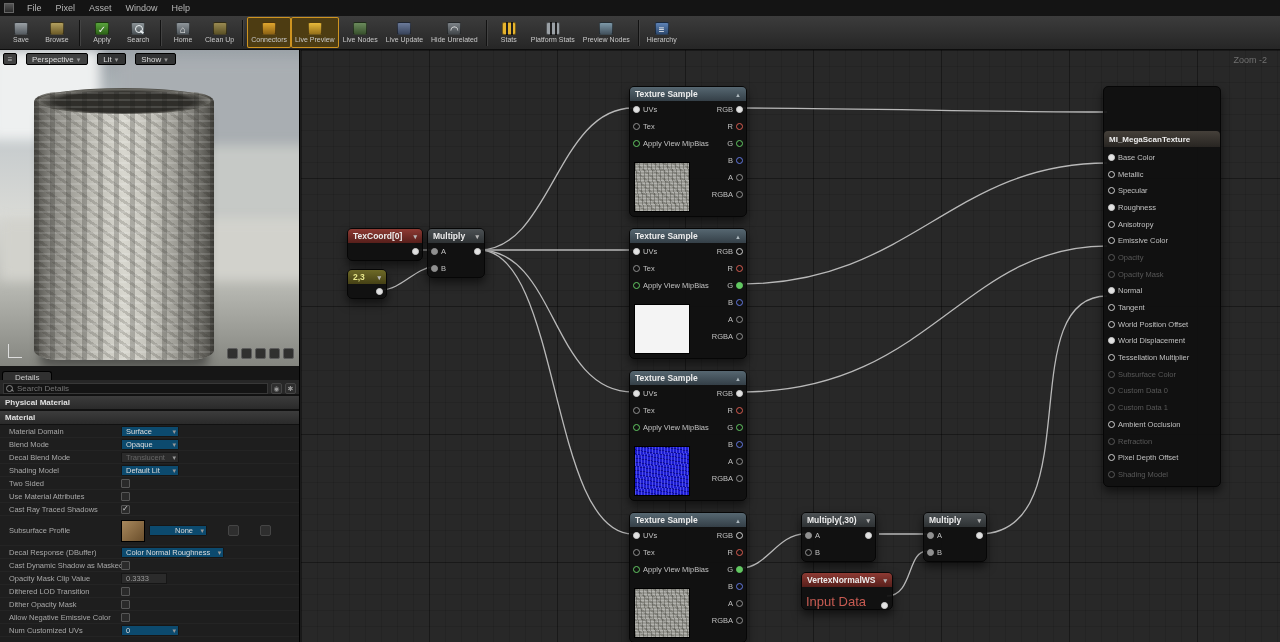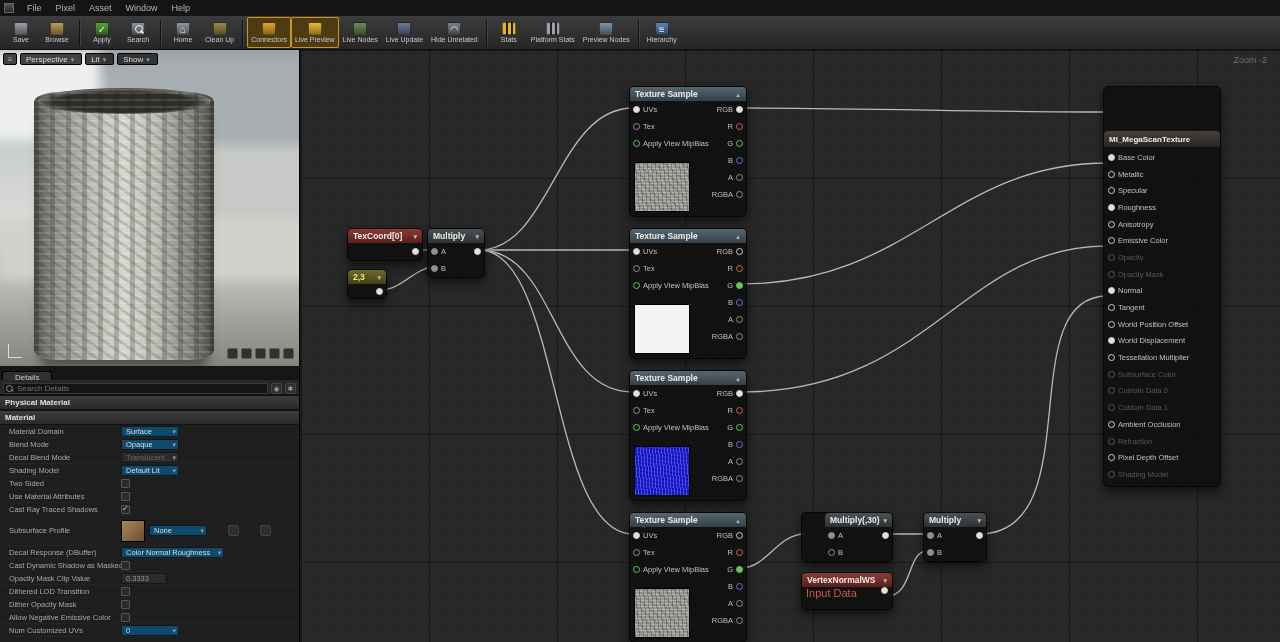--- a/index.html
+++ b/index.html
@@ -43,21 +43,21 @@
   .ic-hideunrelated::before { content:"◠"; }
   .ic-stats { background:linear-gradient(90deg,#e6b42e 0 3px,#1f1f1f 3px 5px,#e6b42e 5px 8px,#1f1f1f 8px 10px,#e6b42e 10px 13px); }
   .ic-platformstats { background:linear-gradient(90deg,#9aa0a5 0 3px,#1f1f1f 3px 5px,#9aa0a5 5px 8px,#1f1f1f 8px 10px,#9aa0a5 10px 13px); }
   .ic-previewnodes { background:linear-gradient(#7d98a8,#44535f); }
   .ic-hierarchy { background:linear-gradient(#5d82b5,#2e4a70); }
   .ic-hierarchy::before { content:"≡"; }
 
   
   .viewport { position:absolute; left:0; top:50px; width:300px; height:316px; background:#4a4d4f;
     overflow:hidden; border-right:1px solid #000; }
-  .vp-toolbar { position:absolute; top:3px; left:3px; display:flex; gap:3px; z-index:6; }
+  .vp-toolbar { position:absolute; top:3px; left:3px; display:flex; gap:9px; z-index:6; }
   .vp-btn { background:rgba(18,18,18,.78); border:1px solid #000; color:#ddd; font-size:8px;
     padding:1px 7px 1px 5px; border-radius:2px; display:flex; align-items:center; gap:3px; height:12px; }
   .vp-btn .chv::before { content:"▾"; font-size:7px; color:#999; }
   .vp-burger { width:14px; height:12px; background:rgba(18,18,18,.78); border:1px solid #000;
     border-radius:2px; color:#bbb; font-size:8px; text-align:center; line-height:11px; }
   .vp-burger::before { content:"≡"; }
   .scene { position:absolute; inset:0; background:linear-gradient(180deg,#9ba2a8 0%,#c6cbcd 28%,#d9dad6 52%,#bdbeb8 72%,#84857f 100%); }
   .blur-block { position:absolute; filter:blur(6px); }
   .bb1 { left:-10px; top:0; width:110px; height:90px; background:#eef0f0; }
   .bb2 { left:120px; top:10px; width:200px; height:120px; background:#a9aeb2; }
@@ -110,21 +110,21 @@
     font-size:7.5px; height:11px; line-height:10px; min-width:58px; padding:0 13px 0 4px; border-radius:1px; }
   .dropdown::after { content:"▾"; position:absolute; right:2px; top:0; font-size:7px; color:#999; }
   .dropdown.disabled { color:#666; background:#2b2b2b; }
   .checkbox { width:9px; height:9px; background:#2a2a2a; border:1px solid #565656; border-radius:1px;
     position:relative; }
   .checkbox.checked::before { content:"✓"; position:absolute; left:0px; top:-2px; color:#d0d0d0; font-size:8px; }
   .valbox { background:#2b2b2b; border:1px solid #161616; color:#9a9a9a; font-size:7.5px;
     height:11px; line-height:10px; min-width:46px; padding:0 4px; }
   .ssp-thumb { width:24px; height:22px; flex:none; border:1px solid #000; margin-right:4px;
     background:linear-gradient(135deg,#a8885c,#6b4f2c); }
-  .ssp-ctrl { display:flex; align-items:center; gap:21px; }
+  .ssp-ctrl { display:flex; align-items:center; gap:21px;text-align:right; }
   .details-scrollbar { position:absolute; right:1px; top:381px; width:6px; height:260px; background:#151515; }
   .details-scrollbar .thumb { position:absolute; left:1px; top:2px; width:4px; height:110px; background:#3f3f3f; border-radius:2px; }
 
   
   .graph { position:absolute; left:301px; top:50px; width:980px; height:592px; background:#282828;
     background-image:
       linear-gradient(rgba(0,0,0,.30) 1px, transparent 1px),
       linear-gradient(90deg, rgba(0,0,0,.30) 1px, transparent 1px),
       linear-gradient(rgba(0,0,0,.10) 1px, transparent 1px),
       linear-gradient(90deg, rgba(0,0,0,.10) 1px, transparent 1px);
@@ -165,22 +165,22 @@
   .tex-white { background:#f4f4f4; }
   .tex-normal { background-color:#1c1cd2;
     background-image:
       repeating-linear-gradient(85deg, rgba(120,120,255,.55) 0 1px, transparent 1px 3px),
       repeating-linear-gradient(10deg, rgba(0,0,90,.55) 0 1px, transparent 1px 4px); }
 
   .mi-node { width:118px; }
   .mi-node .pin-row { height:16.7px; padding:0 4px; }
   .mi-node .pin-row.dis { color:#585858; }
   .mi-node .pin-row.dis .pin { border-color:#585858; }
-  .vn-body { display:flex; align-items:flex-start; justify-content:space-between; height:22px; padding:0 4px;
-    font-size:11px; color:#c75b52; }
+  .vn-body { display:flex; align-items:flex-end; justify-content:space-between; height:22px; padding:0 4px;
+    font-size:13px; color:#c75b52; }
 </style>
 </head>
 <body>
 
 <div class="menubar">
   <span class="app-icon"></span>
   <span class="menu-item">File</span>
   <span class="menu-item">Pixel</span>
   <span class="menu-item">Asset</span>
   <span class="menu-item">Window</span>
@@ -629,21 +629,21 @@
           </div>
         <div class="pin-row out">
             <span>RGBA</span>
             <span class="pin p-gry"></span>
           </div>
       </div>
       <div class="ts-preview tex-concrete"></div>
     </div>
   </div>
 
-  <div class="node" style="left:500px; top:462px; width:92px;padding-left:23px;">
+  <div class="node" style="left:500px; top:462px; width:75px;">
     <div class="node-header hdr-gray">
       <span>Multiply(,30)</span>
       <span class="arr-dn"></span>
     </div>
     <div style="position:relative;">
       <div class="pin-row">
           <span class="pin p-gry filled"></span>
           <span>A</span>
         </div>
       <div class="pin-row">

